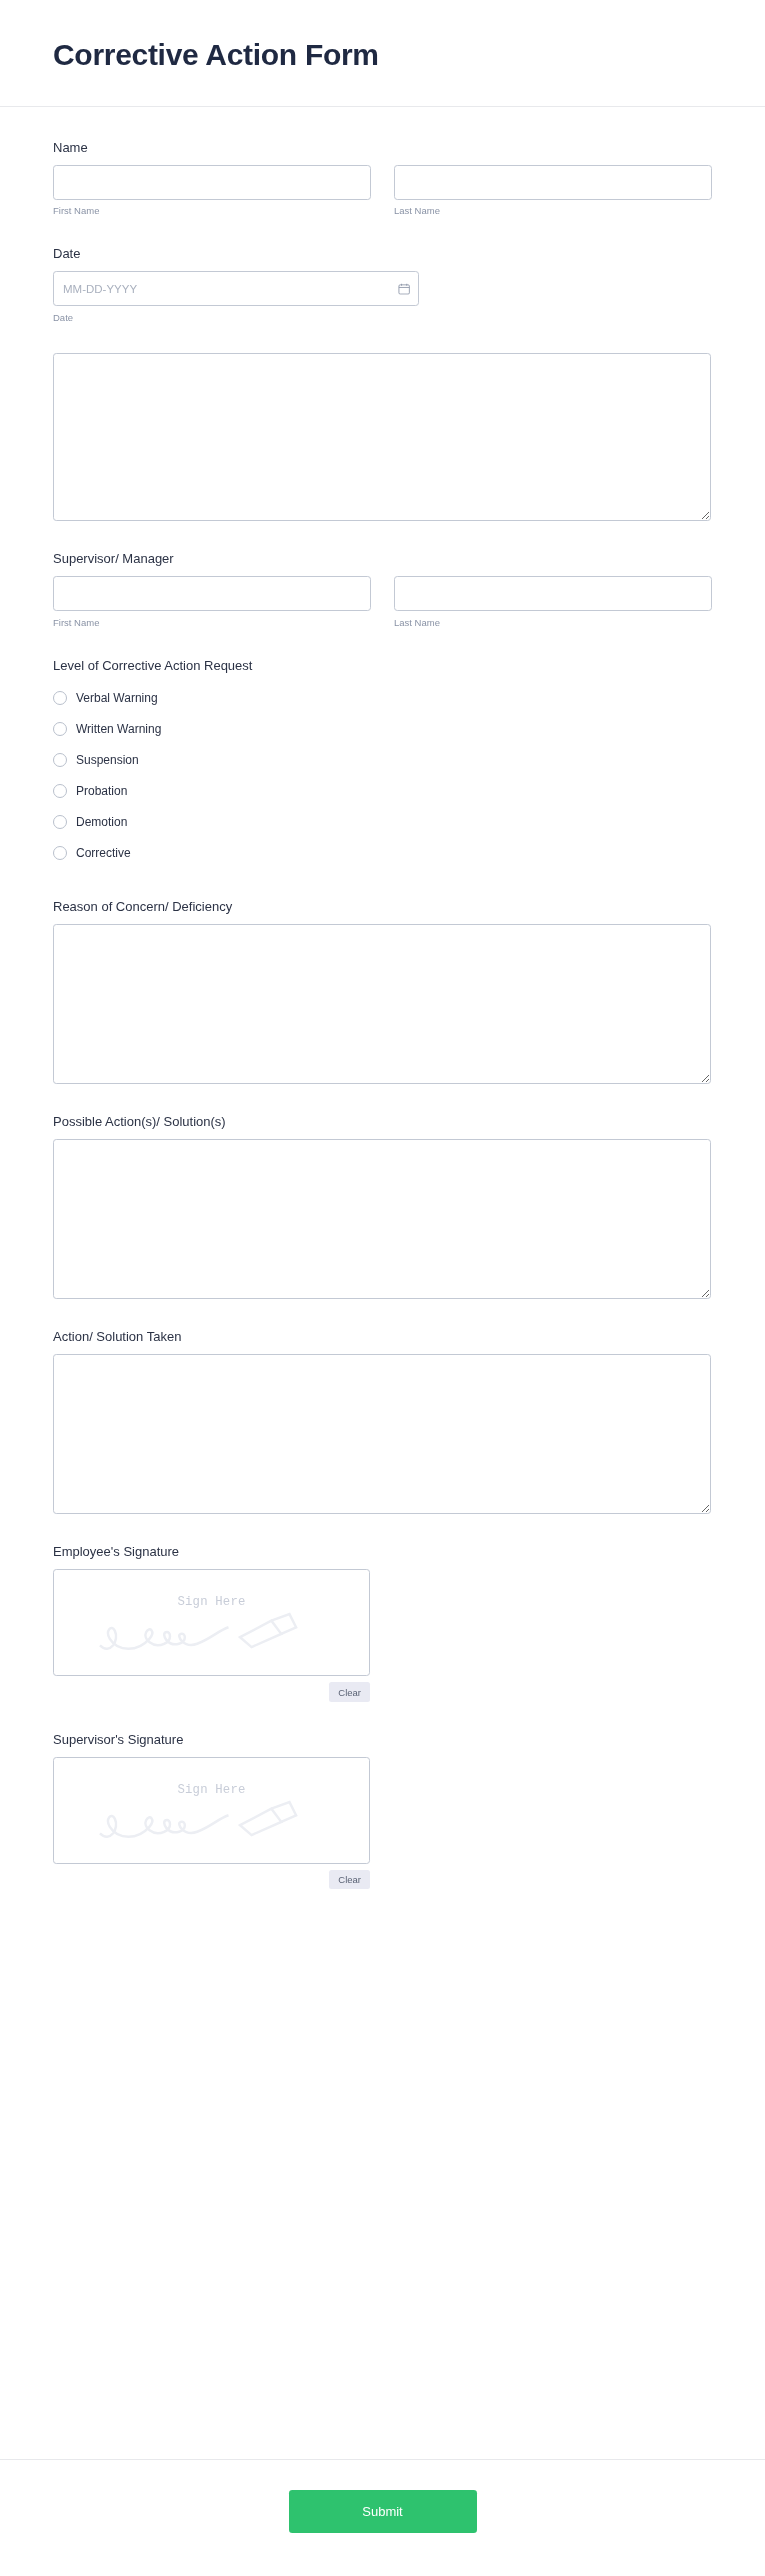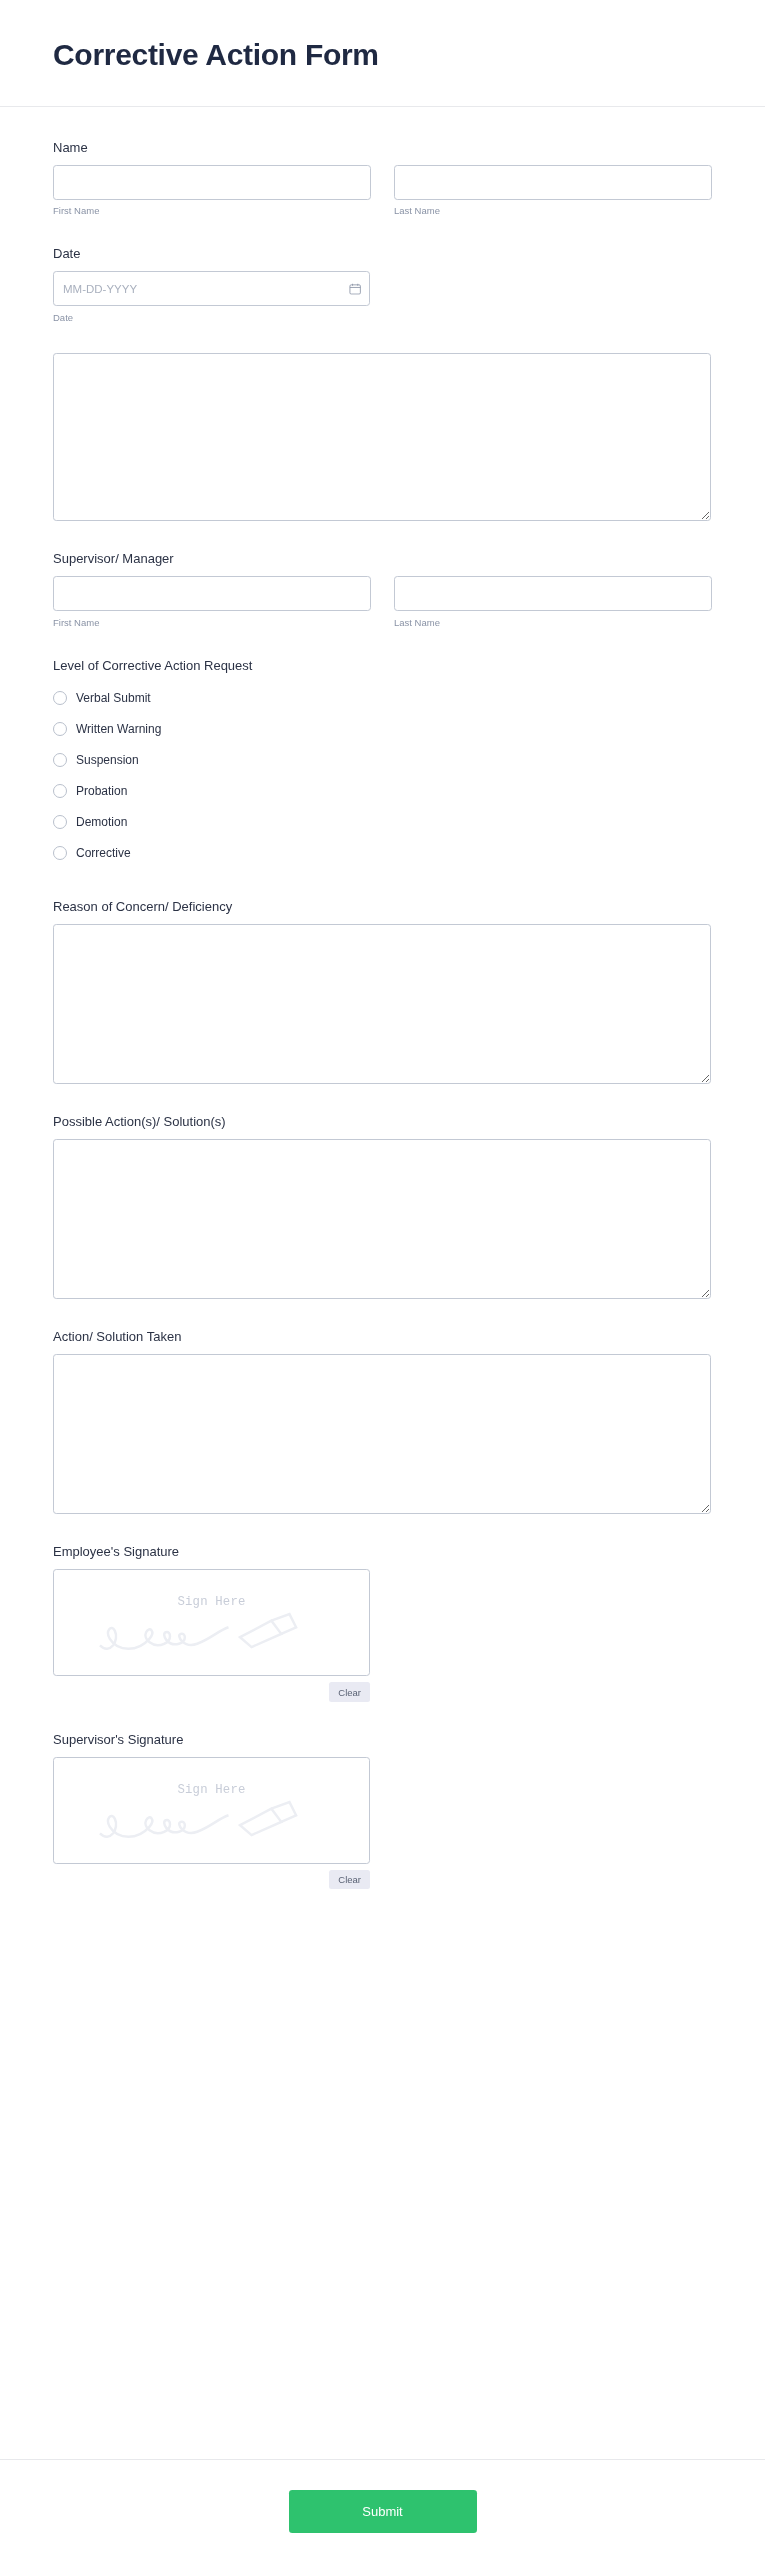--- a/index.html
+++ b/index.html
@@ -68,21 +68,21 @@
   .input::placeholder { color: #a9b0be; }
 
   .name-row {
     display: flex;
     gap: 23px;
   }
   .name-col { width: 319px; }
 
   .date-wrap {
     position: relative;
-    width: 317px;
+    width: 366px;
   }
   .date-wrap .input { padding-right: 30px; }
   .cal-icon {
     position: absolute;
     right: 9px;
     top: 50%;
     transform: translateY(-50%);
     width: 12.3px;
     height: 12.3px;
     pointer-events: none;
@@ -251,21 +251,21 @@
           <span class="sub-label">Last Name</span>
         </div>
       </div>
     </div>
 
     <div class="field">
       <span class="field-label">Level of Corrective Action Request</span>
       <div class="radio-list">
         <div class="radio-row">
           <span class="radio-mark"></span>
-          <span class="radio-text">Verbal Submit</span>
+          <span class="radio-text">Verbal Warning</span>
         </div>
         <div class="radio-row">
           <span class="radio-mark"></span>
           <span class="radio-text">Written Warning</span>
         </div>
         <div class="radio-row">
           <span class="radio-mark"></span>
           <span class="radio-text">Suspension</span>
         </div>
         <div class="radio-row">

